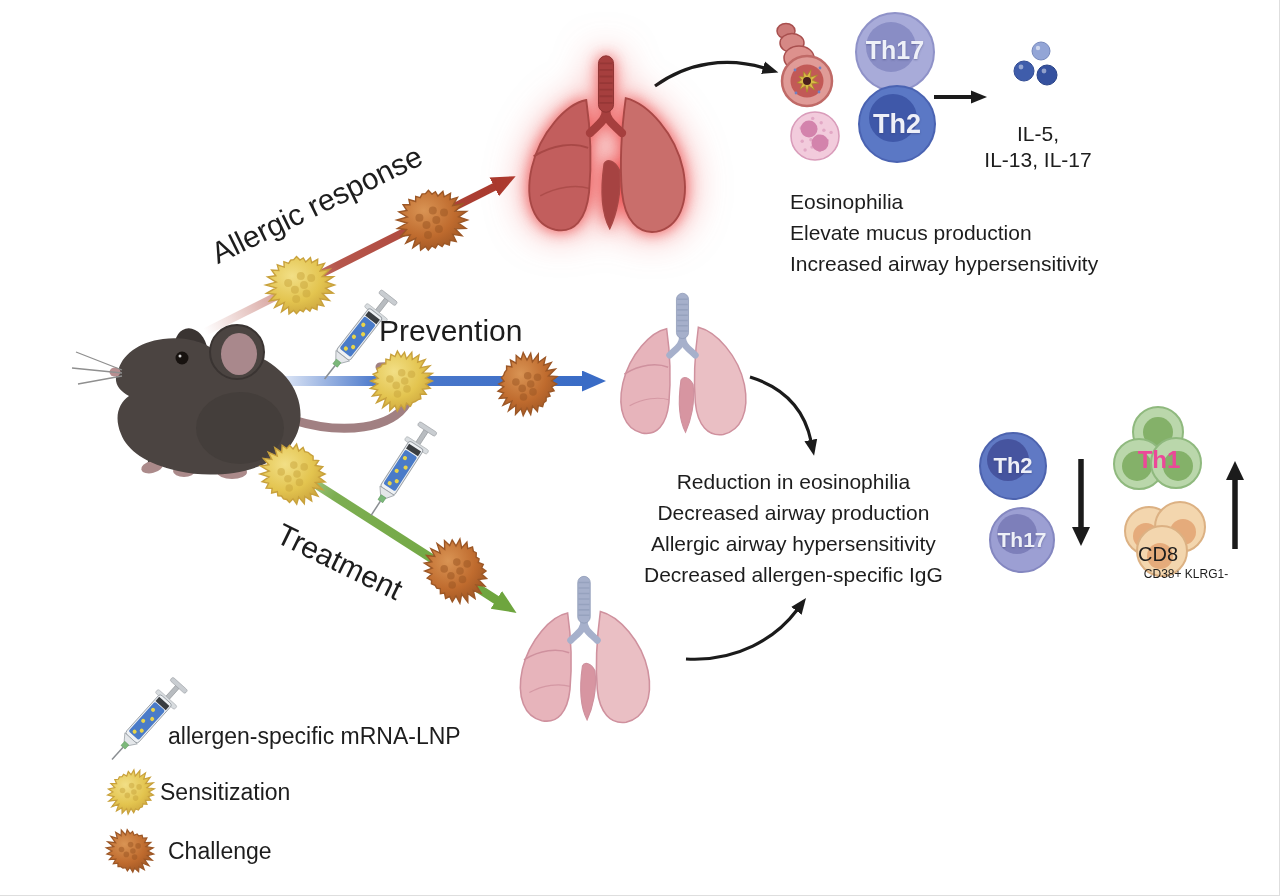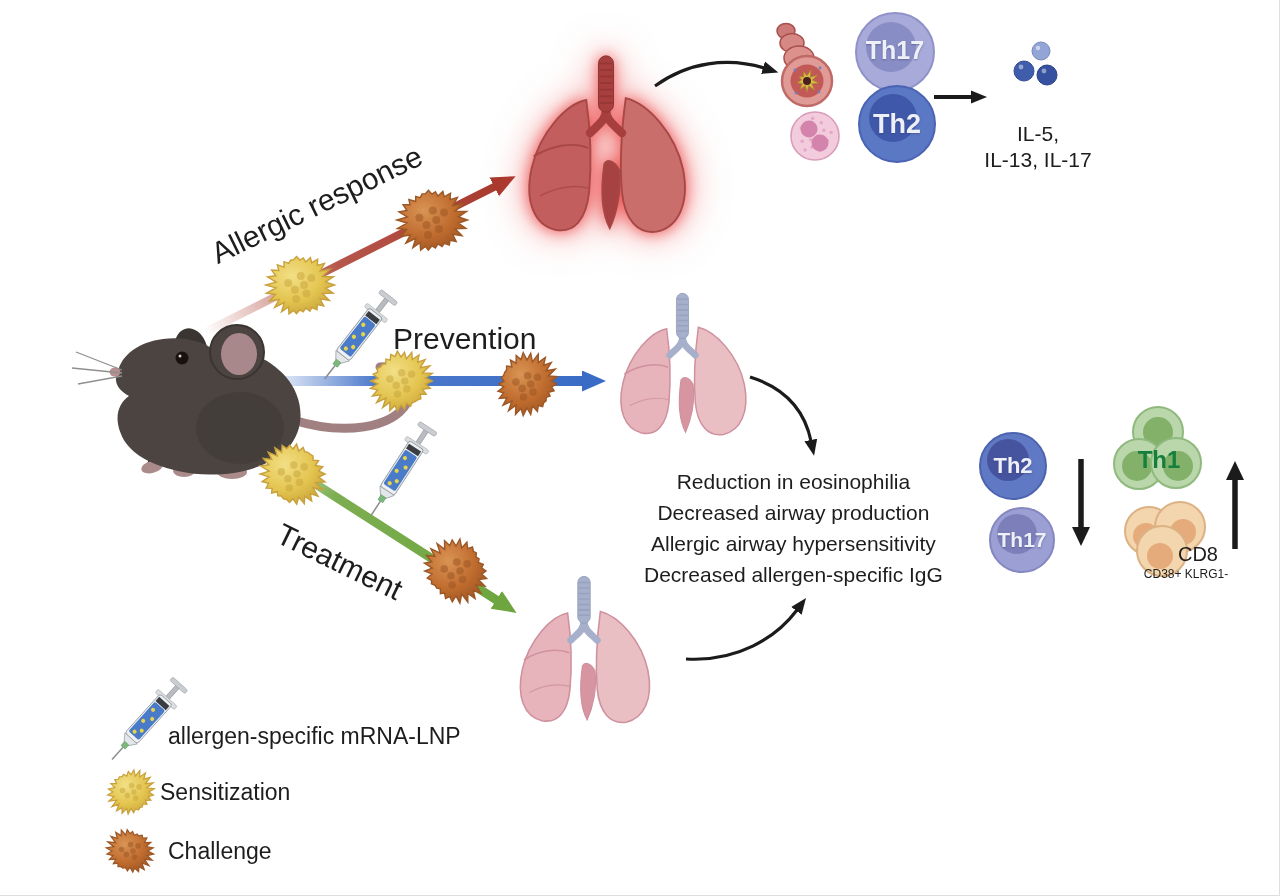--- a/index.html
+++ b/index.html
@@ -319,42 +319,47 @@
           <circle cx="126.3" cy="854.4" r="2.8"></circle>
           <circle cx="130.6" cy="844.6" r="2.8"></circle>
           <circle cx="134.6" cy="857.1" r="2.8"></circle>
           <circle cx="121.5" cy="849.5" r="2.8"></circle>
           <circle cx="138.1" cy="845.9" r="2.8"></circle>
         </g>
   </g>
 </svg>
 
 <div class="lbl pathway rot" style="left:206px; top:240px; transform:rotate(-26deg);">Allergic response</div>
-<div class="lbl pathway" style="left:393px; top:314px;margin-top:8px;">Prevention</div>
+<div class="lbl pathway" style="left:379px; top:314px;">Prevention</div>
 <div class="lbl pathway rot" style="left:286px; top:517px; transform:rotate(26deg);">Treatment</div>
 
 <div class="cell-lbl" style="left:855px; top:36px; width:80px; font-size:25px;">Th17</div>
 <div class="cell-lbl" style="left:857px; top:109px; width:80px; font-size:27px;">Th2</div>
 
 <div class="lbl block center" style="left:958px; top:93px; width:160px; line-height:26px;margin-top:28px;">
   <div>IL-5,</div>
   <div>IL-13, IL-17</div>
 </div>
 
+<div class="lbl block" style="left:790px; top:186px;">
+  <div>Eosinophilia</div>
+  <div>Elevate mucus production</div>
+  <div>Increased airway hypersensitivity</div>
+</div>
 
 <div class="lbl block" style="left:644px; top:466px;text-align:center;">
   <div>Reduction in eosinophilia</div>
   <div>Decreased airway production</div>
   <div>Allergic airway hypersensitivity</div>
   <div>Decreased allergen-specific IgG</div>
 </div>
 
 <div class="cell-lbl" style="left:973px; top:453px; width:80px; font-size:22px;">Th2</div>
 <div class="cell-lbl" style="left:982px; top:528px; width:80px; font-size:21px;">Th17</div>
-<div class="cell-lbl" style="left:1119px; top:446px; width:80px; font-size:24px; color:#15803d; text-shadow:none;">Th1</div>
-<div class="lbl" style="left:1138px; top:543px; width:80px; font-size:20px; text-align:right;">CD8</div>
+<div class="cell-lbl" style="left:1119px; top:446px; width:80px; font-size:24px; color:#ec4899; text-shadow:none;">Th1</div>
+<div class="lbl" style="left:1138px; top:543px; width:80px; font-size:20px; text-align:left;">CD8</div>
 <div class="lbl center" style="left:1102px; top:567px; width:168px; font-size:12px;">CD38+ KLRG1-</div>
 
 <div class="lbl" style="left:168px; top:723px; font-size:23px;">allergen-specific mRNA-LNP</div>
 <div class="lbl" style="left:160px; top:779px; font-size:23px;">Sensitization</div>
 <div class="lbl" style="left:168px; top:838px; font-size:23px;">Challenge</div>
 
 </div>
 
 </body></html>

